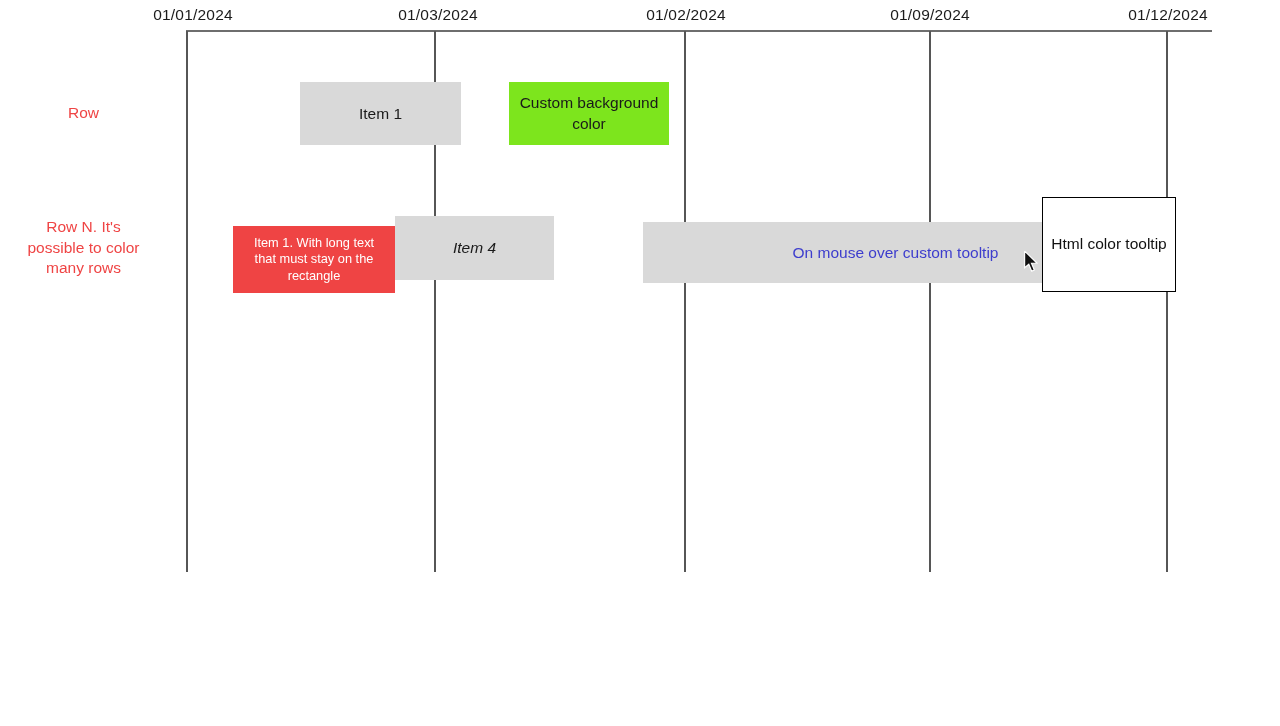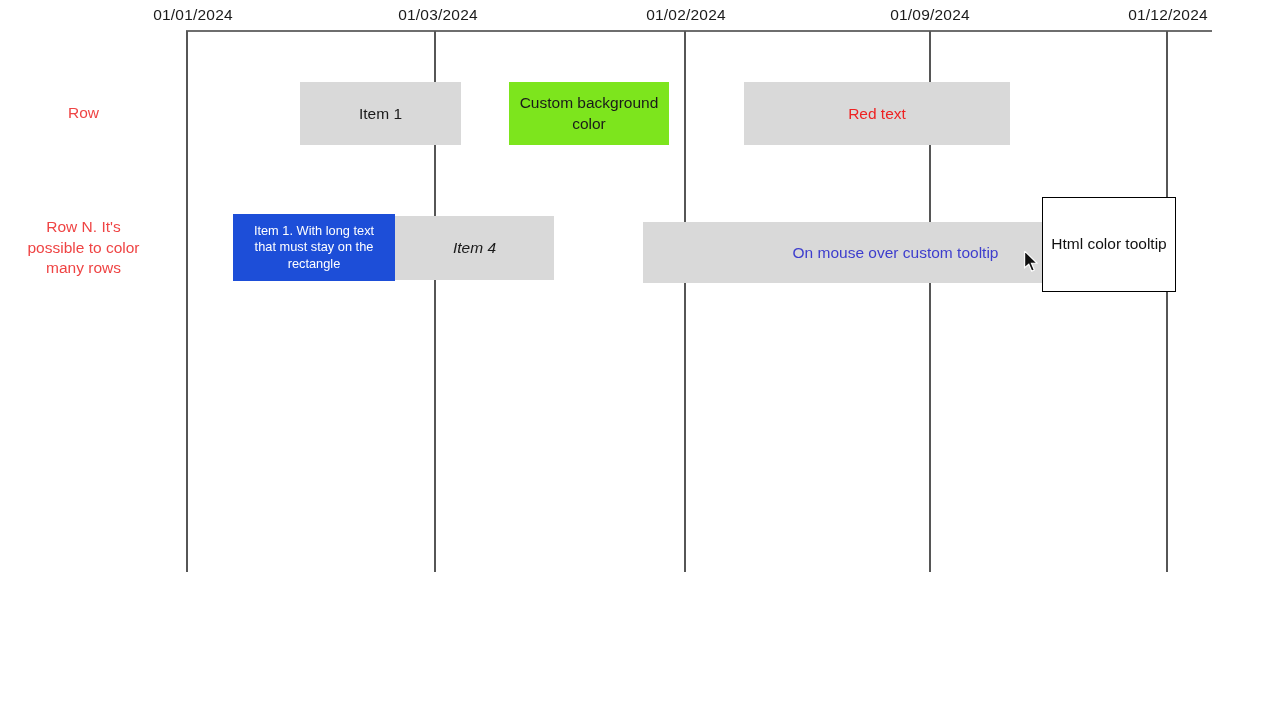--- a/index.html
+++ b/index.html
@@ -104,23 +104,22 @@
   <div class="gridline" style="left:929px"></div>
   <div class="gridline" style="left:1166px"></div>
 
   <div class="row-label" style="top:103px">Row</div>
   <div class="row-label" style="top:217px">Row N. It's possible to color many rows</div>
 
   <div class="bar" style="left: 300px; top: 82px; width: 161px; height: 63px; background-color: rgb(217, 217, 217); color: rgb(26, 26, 26);">Item 1</div>
 
   <div class="bar" style="left: 509px; top: 82px; width: 160px; height: 63px; line-height: 20.5px; background-color: rgb(125, 229, 29); color: rgb(26, 26, 26);">Custom background color</div>
 
-  <div class="bar" style="left: 744px; top: 82px; width: 266px; height: 63px; background-color: rgb(217, 217, 217); color: rgb(238, 34, 34);">Red text</div>
 
-  <div class="bar bar-small-text" style="left: 233px; top: 214px; width: 162px; height: 67px; z-index: 3; background-color: #1d4ed8; color: rgb(255, 255, 255);">Item 1. With long text that must stay on the rectangle</div>
+  <div class="bar bar-small-text" style="left: 233px; top: 226px; width: 162px; height: 67px; z-index: 3; background-color: #ef4444; color: rgb(255, 255, 255);">Item 1. With long text that must stay on the rectangle</div>
 
   <div class="bar" style="left: 395px; top: 216px; width: 159px; height: 64px; background-color: rgb(217, 217, 217); color: rgb(26, 26, 26); font-style: italic;">Item 4</div>
 
   <div class="bar" style="left: 643px; top: 222px; width: 505px; height: 61px; background-color: rgb(217, 217, 217); color: rgb(61, 61, 205);">On mouse over custom tooltip</div>
 
   <div class="tooltip-box">Html color tooltip</div>
 
   <div class="cursor">
     <svg width="18" height="22" viewBox="0 0 13 19">
       <path d="M1,0 L1,14.5 L4.6,11.4 L7.1,17.4 L9.4,16.4 L6.9,10.6 L11.6,10.4 Z" fill="#111111" stroke="#ffffff" stroke-width="1"></path>

